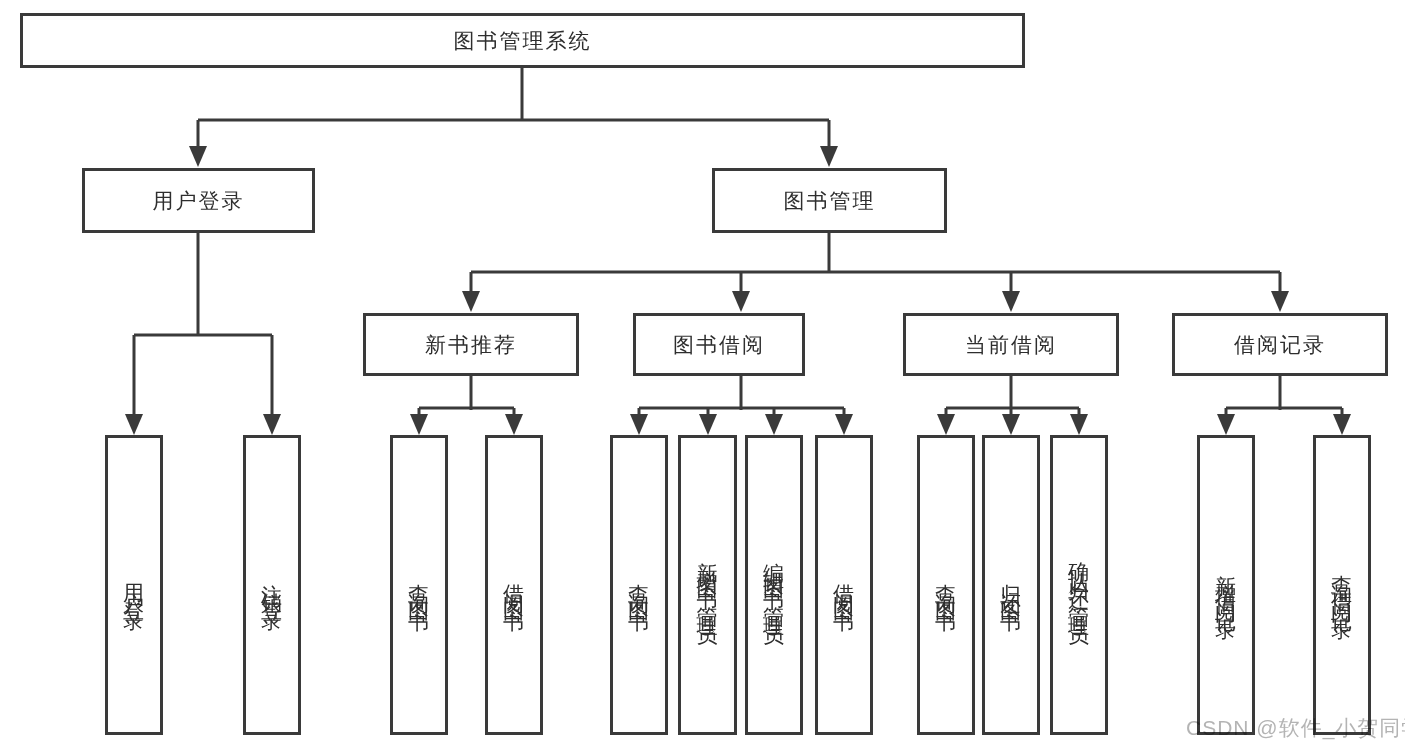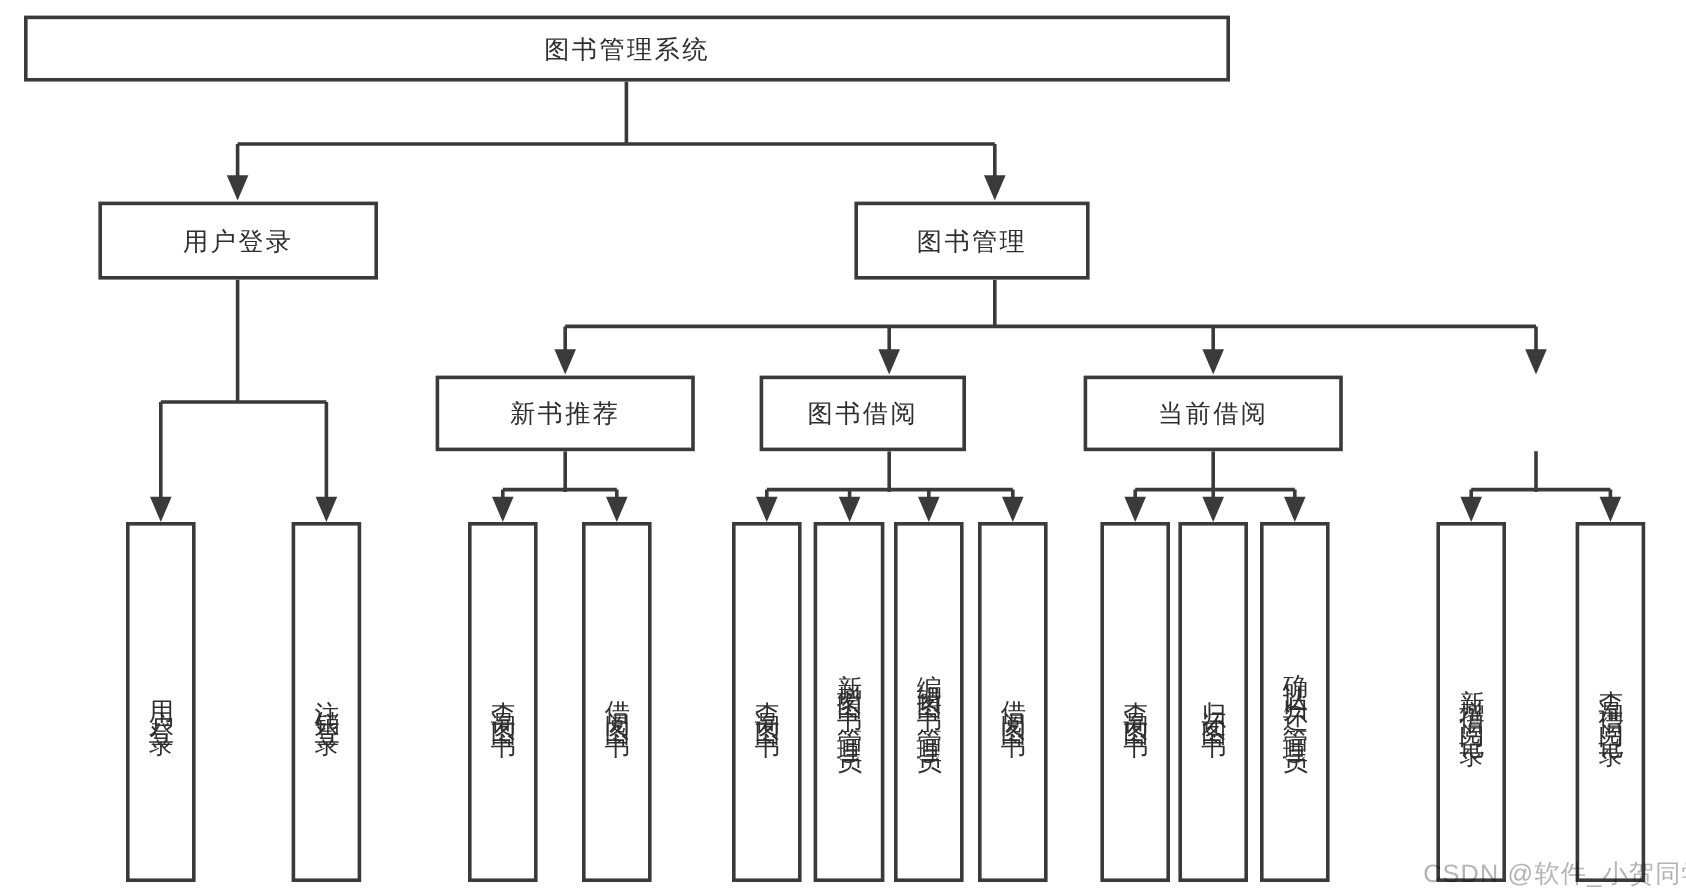--- a/index.html
+++ b/index.html
@@ -95,32 +95,35 @@
     </g>
   </svg>
 
   <div class="node hbox" style="left:20px; top:13px; width:1005px; height:55px;">
     <span>图书管理系统</span>
   </div>
 
   <div class="node hbox" style="left:82px; top:168px; width:233px; height:65px;">
     <span>用户登录</span>
   </div>
-  <div class="node hbox" style="left:712px; top:168px; width:196px; height:65px;">
+  <div class="node hbox" style="left:712px; top:168px; width:235px; height:65px;">
     <span>图书管理</span>
   </div>
 
   <div class="node hbox" style="left:363px; top:313px; width:216px; height:63px;justify-content:center;">
     <span>新书推荐</span>
   </div>
   <div class="node hbox" style="left:633px; top:313px; width:172px; height:63px;">
     <span>图书借阅</span>
   </div>
   <div class="node hbox" style="left:903px; top:313px; width:216px; height:63px;text-align:center;">
     <span>当前借阅</span>
+  </div>
+  <div class="node hbox" style="left:1172px; top:313px; width:216px; height:63px;">
+    <span>借阅记录</span>
   </div>
 
   <div class="node vbox" style="left:105px; top:435px; width:58px; height:300px;">
     <span class="vtext">用户登录</span>
   </div>
   <div class="node vbox" style="left:243px; top:435px; width:58px; height:300px;">
     <span class="vtext">注销登录</span>
   </div>
 
   <div class="node vbox" style="left:390px; top:435px; width:58px; height:300px;">

